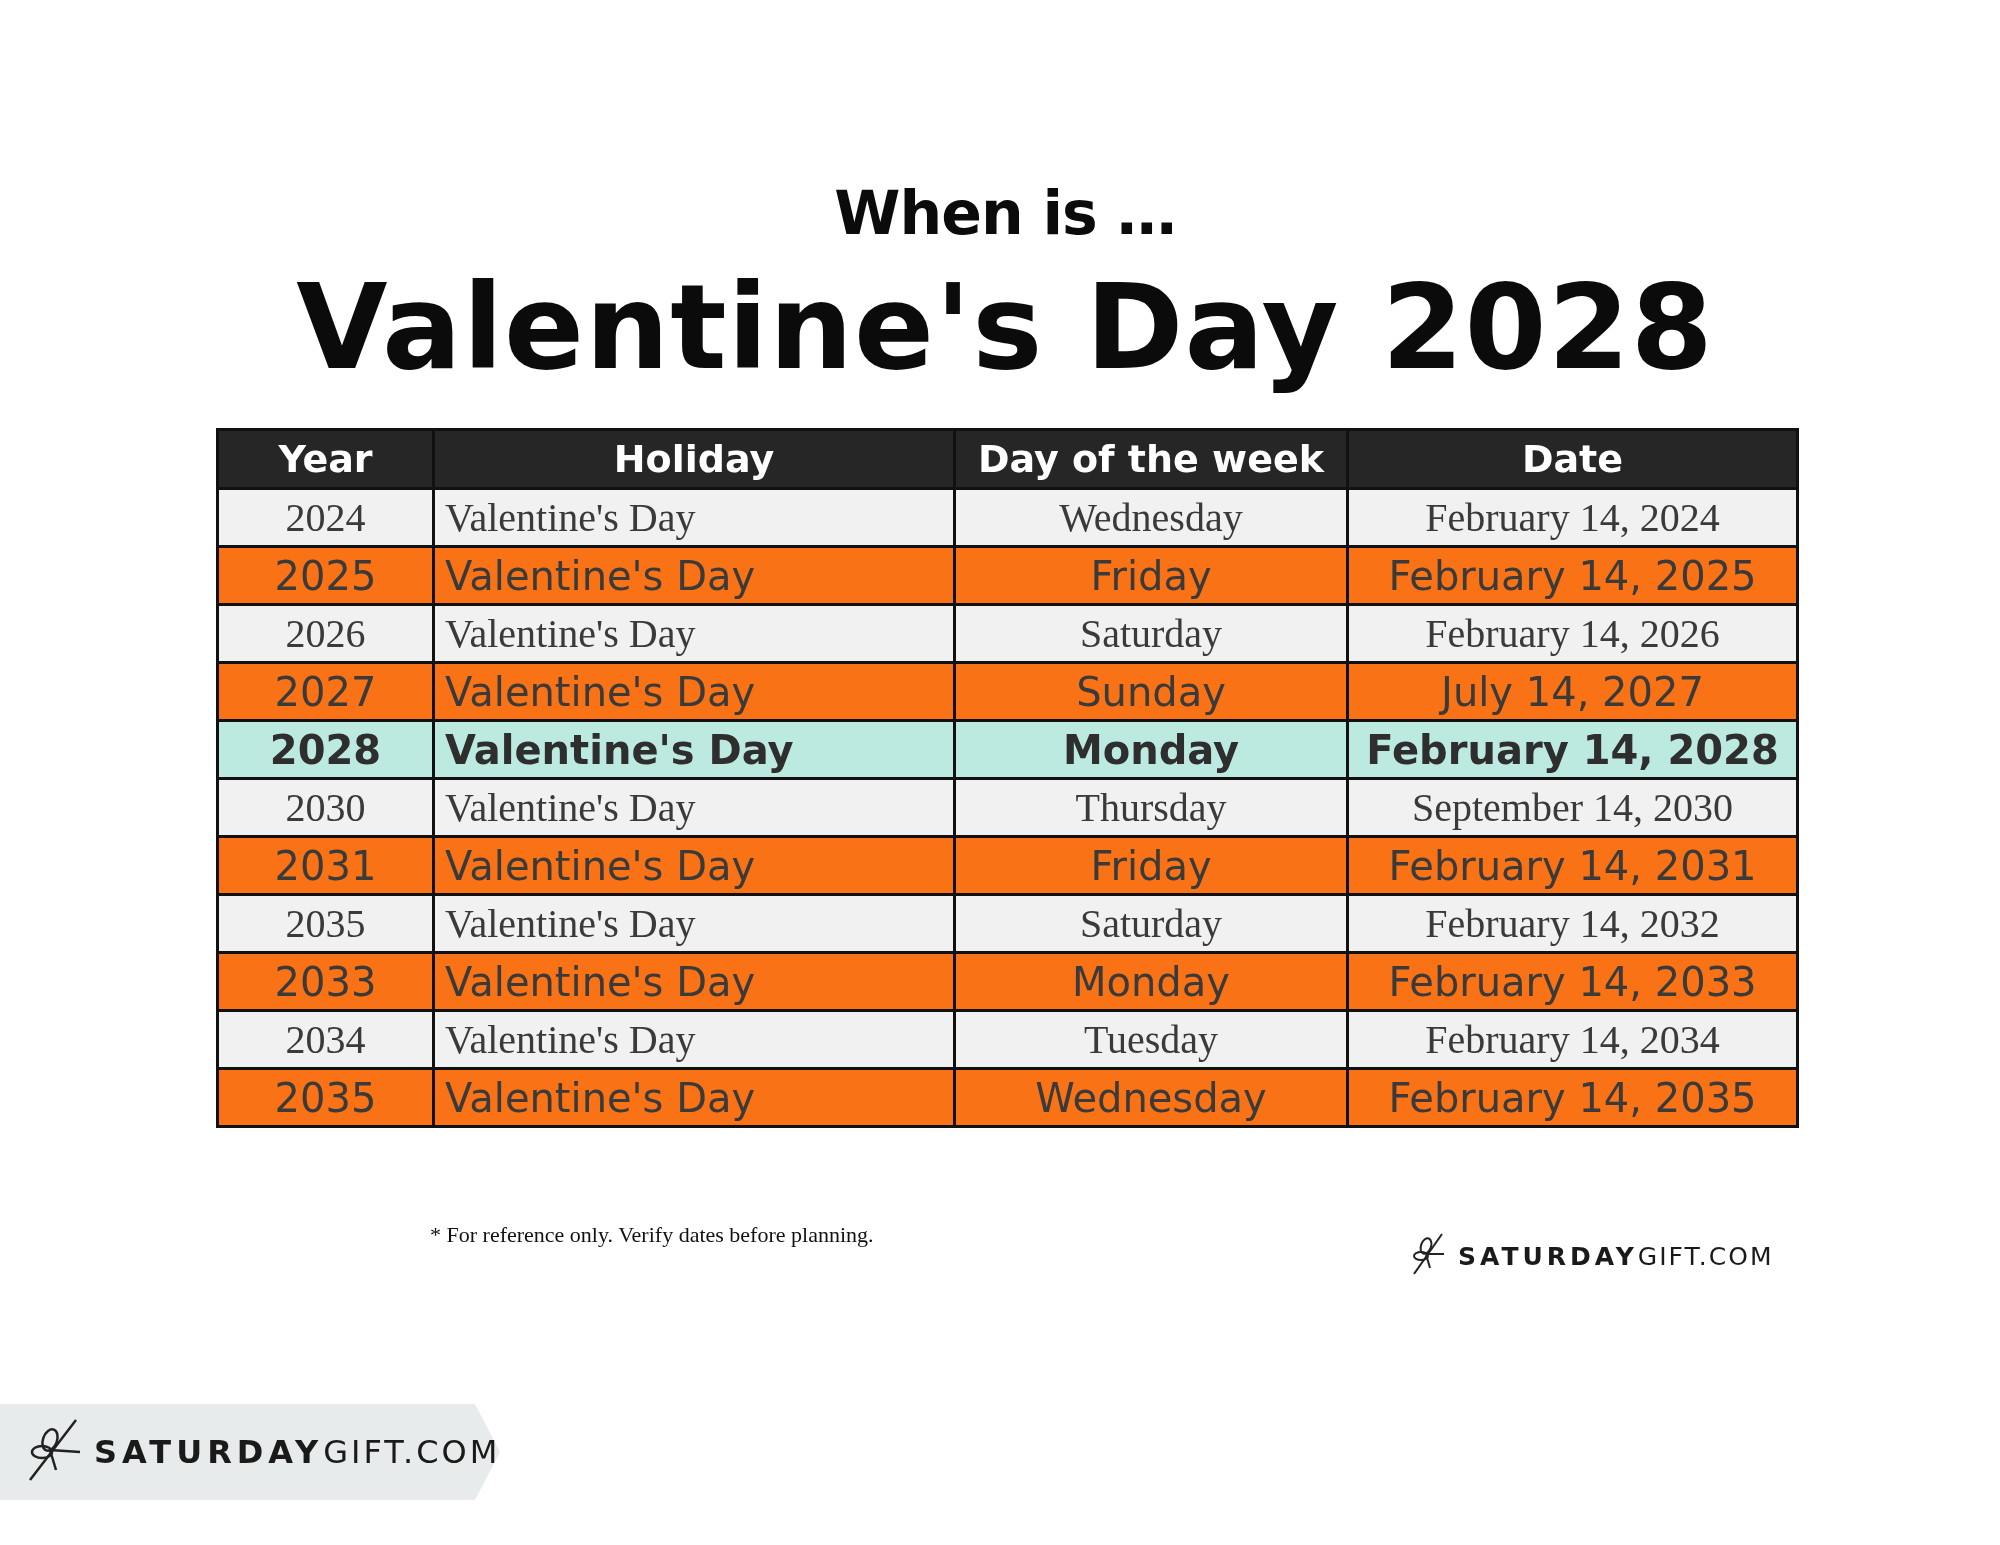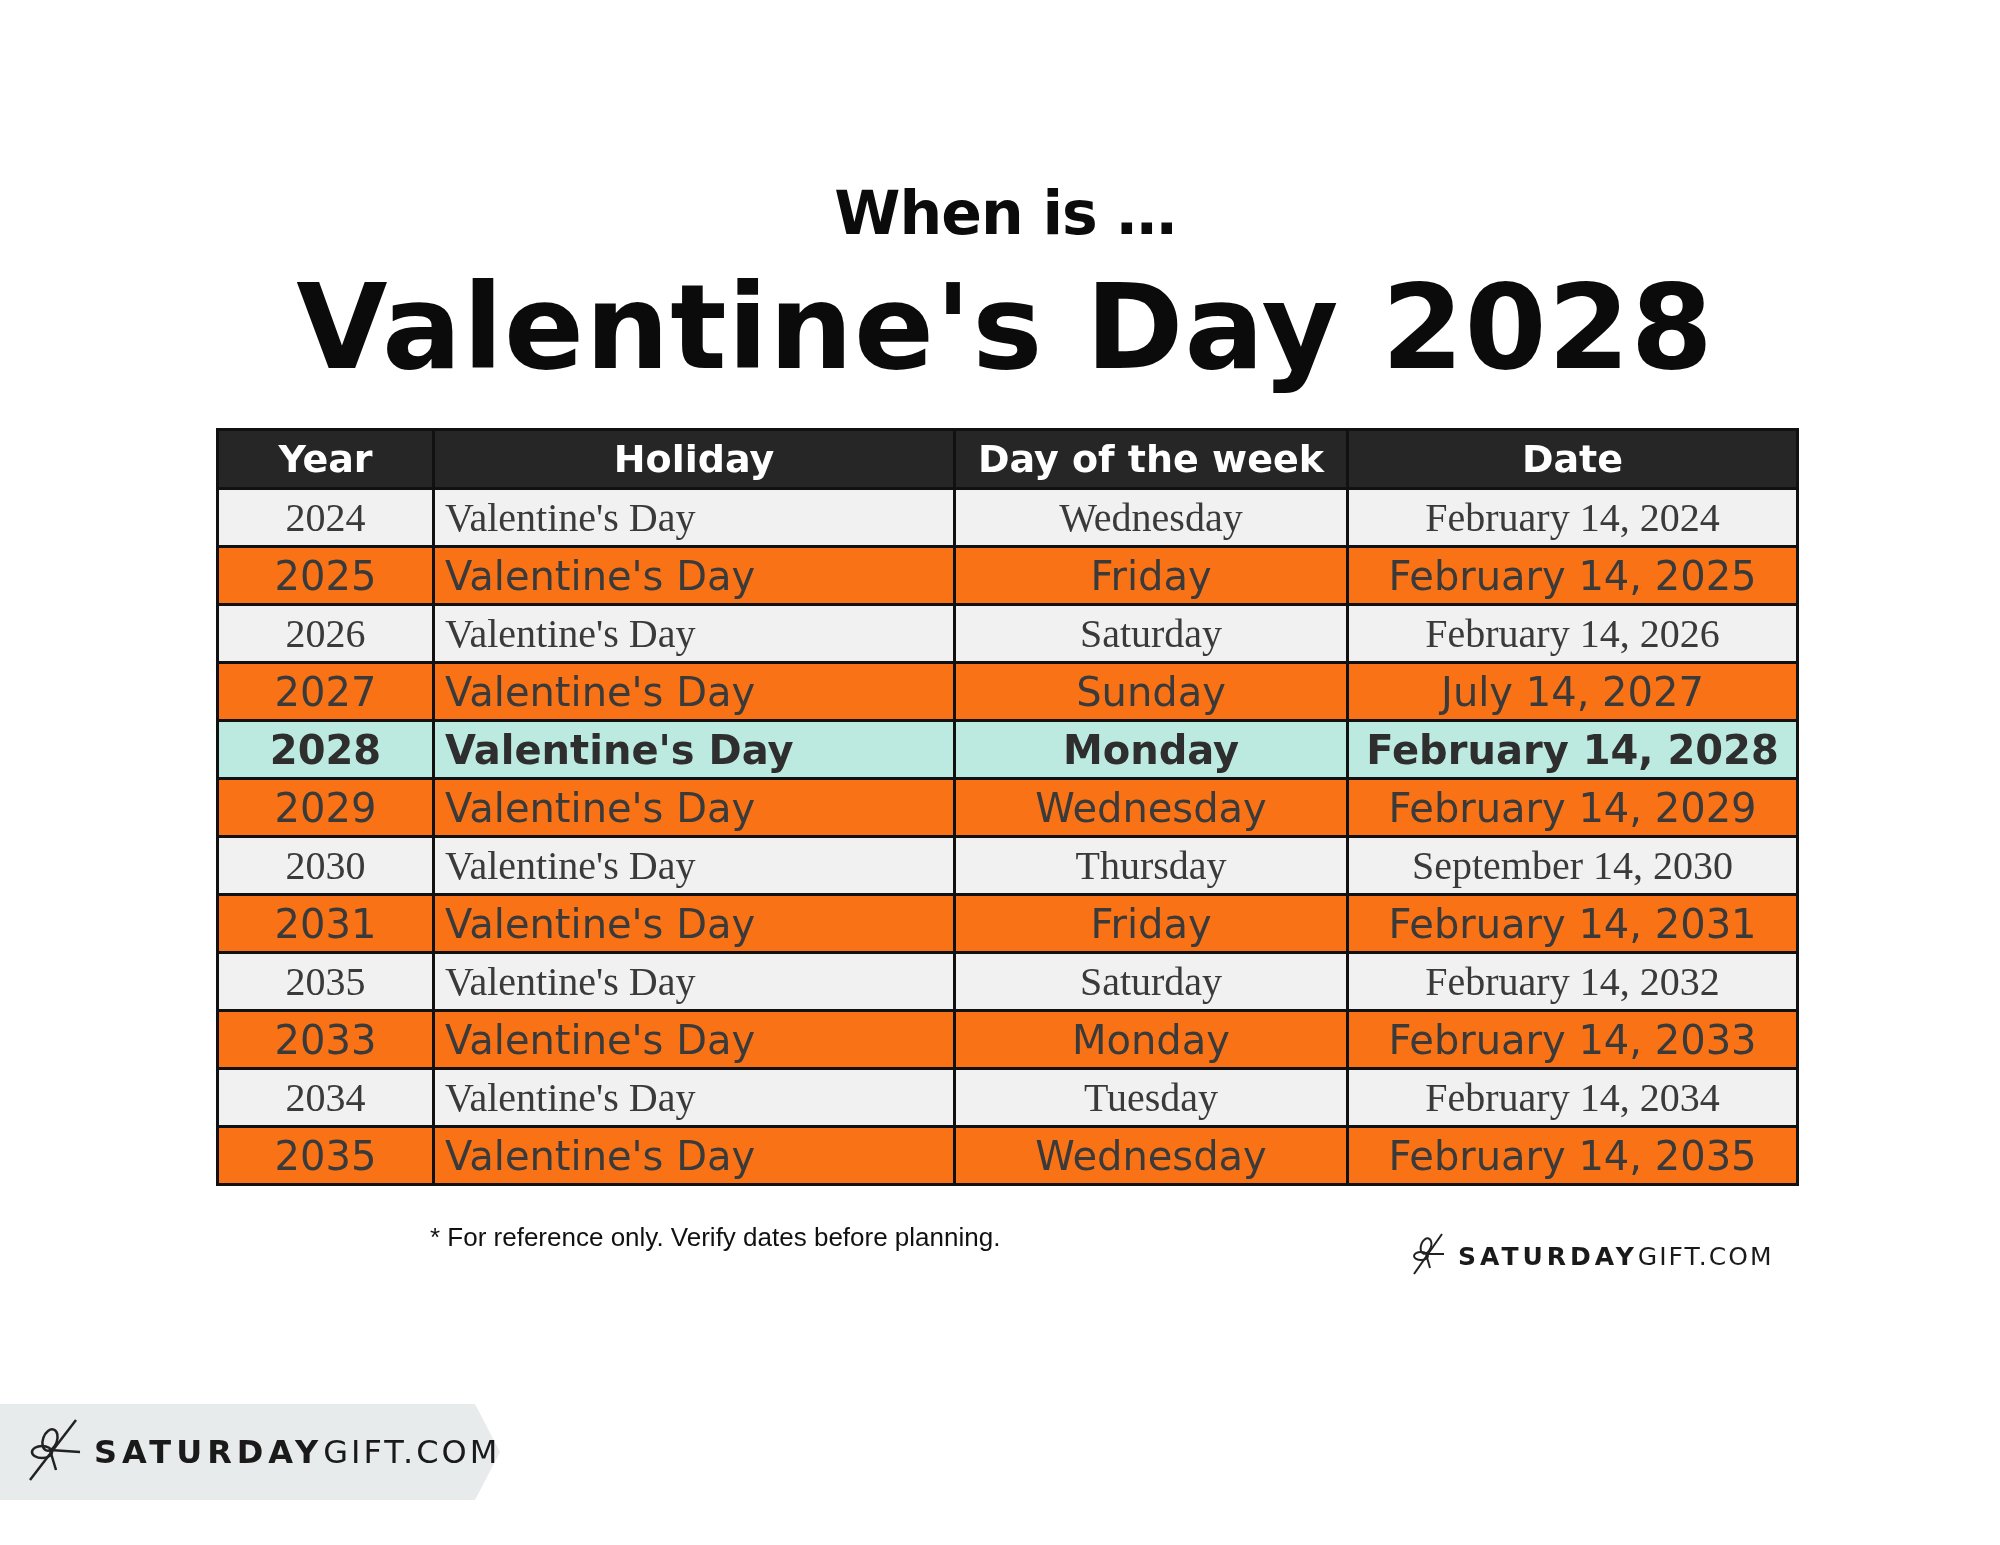--- a/index.html
+++ b/index.html
@@ -7,21 +7,21 @@
   .subtitle { position:absolute; left:0; width:2010px; top:178px; text-align:center; font-size:60px; font-weight:bold; color:#0b0b0b; letter-spacing:-1px; }
   .title { position:absolute; left:0; width:2010px; top:258px; text-align:center; font-size:118px; font-weight:bold; color:#0b0b0b; letter-spacing:1px; }
   table.vd { position:absolute; left:208px; top:428px; width:1580px; border-collapse:collapse; table-layout:fixed;margin-left:8px; }
   table.vd th, table.vd td { border:3px solid #111; height:55px; padding:0; font-size:40px; color:#3a3a3a; white-space:nowrap; overflow:hidden; }
   table.vd th { background:#262626; color:#ffffff; font-weight:bold; text-align:center; font-size:38px; height:56px; }
   table.vd td { text-align:center; font-family:"DejaVu Sans", sans-serif; font-weight:normal; letter-spacing:0px; }
   table.vd td.holiday { text-align:left; padding-left:10px; }
   table.vd tr.odd td { background:#f1f1f1;font-family:Liberation Serif, serif; }
   table.vd tr.even td { background:#f97316; }
   table.vd tr.hl td { background:#bdeae0; font-weight:bold; color:#2e2e2e; }
-  .note { position:absolute; left:430px; top:1222px; font-family:Liberation Sans, sans-serif; font-size:26px; color:#111; }
+  .note { position:absolute; left:430px; top:1222px; font-family:Liberation Serif, serif; font-size:22px; color:#111; }
   .brand-small { position:absolute; left:1412px; top:1232px; display:flex; align-items:center; gap:6px; }
   .brand-small .b { font-family:"DejaVu Sans", sans-serif; font-size:25px; font-weight:bold; letter-spacing:4px; color:#1a1a1a; }
   .brand-small .l { font-family:"DejaVu Sans", sans-serif; font-size:25px; letter-spacing:2px; color:#1a1a1a; font-weight:normal; }
   .banner { position:absolute; left:0; top:1404px; width:500px; height:96px; background:#e8ebeb; clip-path:polygon(0 0, 475px 0, 500px 48px, 475px 96px, 0 96px); }
   .brand-big { position:absolute; left:28px; top:1418px; display:flex; align-items:center; gap:10px; }
   .brand-big .b { font-family:"DejaVu Sans", sans-serif; font-size:32px; font-weight:bold; letter-spacing:5px; color:#1a1a1a; }
   .brand-big .l { font-family:"DejaVu Sans", sans-serif; font-size:32px; letter-spacing:3px; color:#1a1a1a; }
 </style>
 </head>
 <body>
@@ -67,26 +67,20 @@
       <td>2027</td>
       <td class="holiday">Valentine's Day</td>
       <td>Sunday</td>
       <td>July 14, 2027</td>
     </tr>
     <tr class="hl">
       <td>2028</td>
       <td class="holiday">Valentine's Day</td>
       <td>Monday</td>
       <td>February 14, 2028</td>
-    </tr>
-    <tr class="even">
-      <td>2029</td>
-      <td class="holiday">Valentine's Day</td>
-      <td>Wednesday</td>
-      <td>February 14, 2029</td>
     </tr>
     <tr class="odd">
       <td>2030</td>
       <td class="holiday">Valentine's Day</td>
       <td>Thursday</td>
       <td>September 14, 2030</td>
     </tr>
     <tr class="even">
       <td>2031</td>
       <td class="holiday">Valentine's Day</td>

